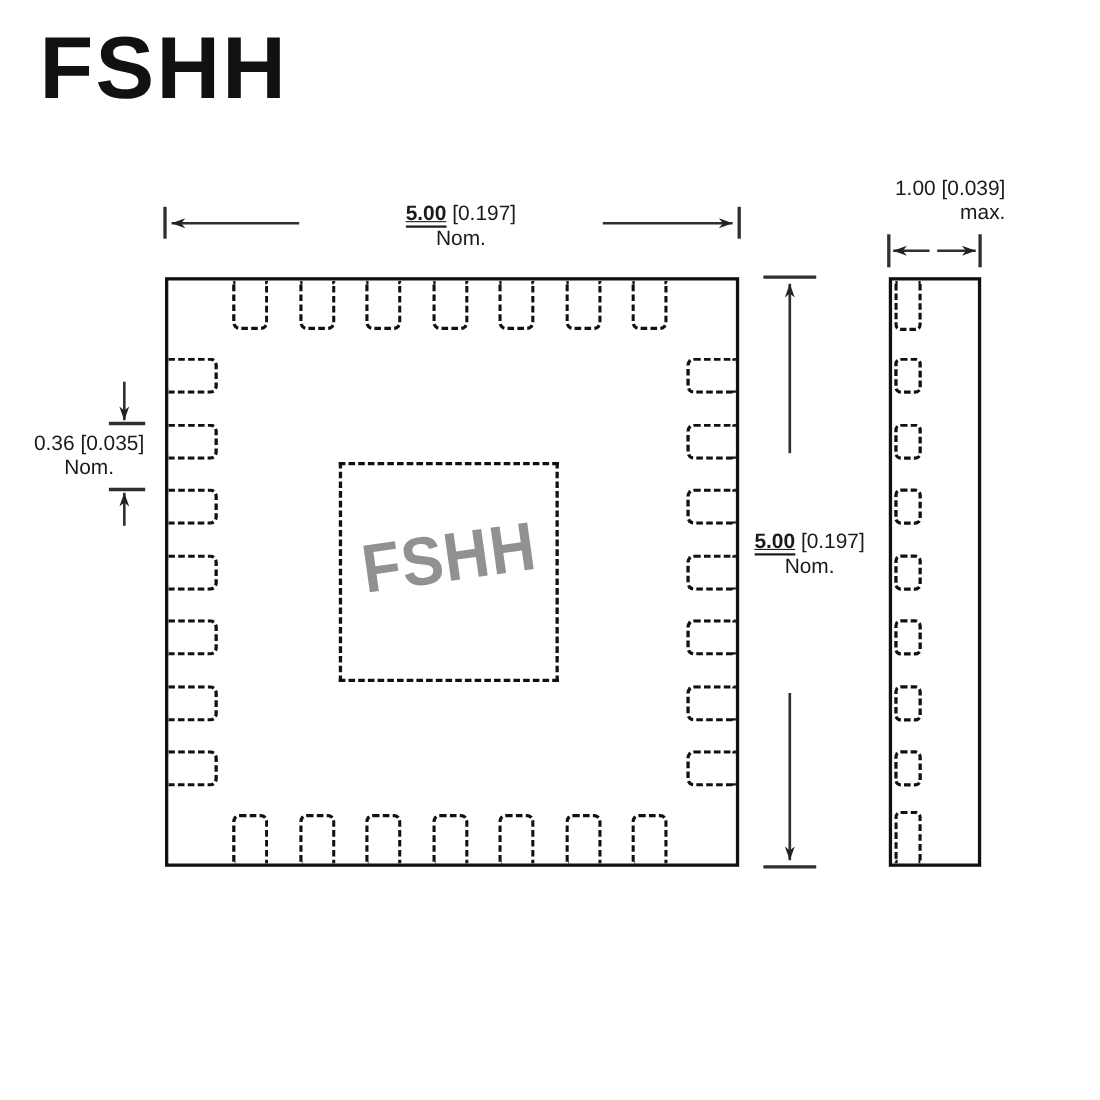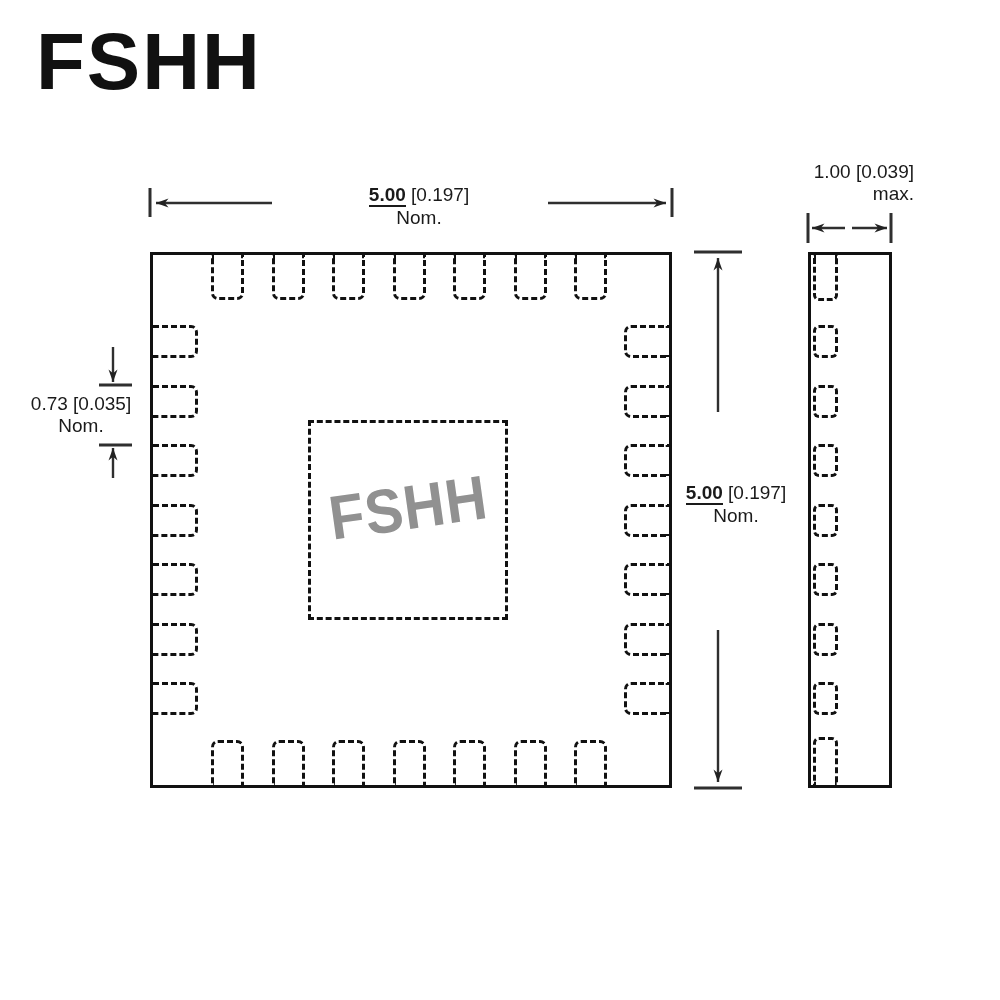--- a/index.html
+++ b/index.html
@@ -51,20 +51,21 @@
     letter-spacing:1px;white-space:nowrap;
   }
   
   .dim{
     position:absolute;text-align:center;font-size:19px;line-height:22px;
     color:var(--txt);white-space:nowrap;
   }
   .dim .uv{
     font-weight:700;display:inline-block;line-height:1.05;
     border-bottom:2.5px solid var(--txt);
+    text-decoration:underline;
   }
   #dim-top{left:349px;top:184px;width:140px;}
   #dim-right{left:676px;top:482px;width:120px;}
   #dim-left{left:13px;top:393px;width:136px;}
   #dim-side{left:794px;top:161px;width:120px;text-align:right;}
   
   #overlay{position:absolute;left:0;top:0;width:1000px;height:1000px;pointer-events:none;}
   #overlay line{stroke:var(--dim);}
   #overlay line.arrow{stroke-width:2.4;}
   #overlay line.tick{stroke-width:3;}
@@ -171,21 +172,21 @@
   <div class="dim" id="dim-right">
     <div>
       <span class="uv">5.00</span>
       <span>[0.197]</span>
     </div>
     <div>Nom.</div>
   </div>
 
   <div class="dim" id="dim-left">
     <div>
-      <span>0.73</span>
+      <span>0.36</span>
       <span>[0.035]</span>
     </div>
     <div>Nom.</div>
   </div>
 
   <div class="dim" id="dim-side">
     <div>
       <span>1.00</span>
       <span>[0.039]</span>
     </div>

